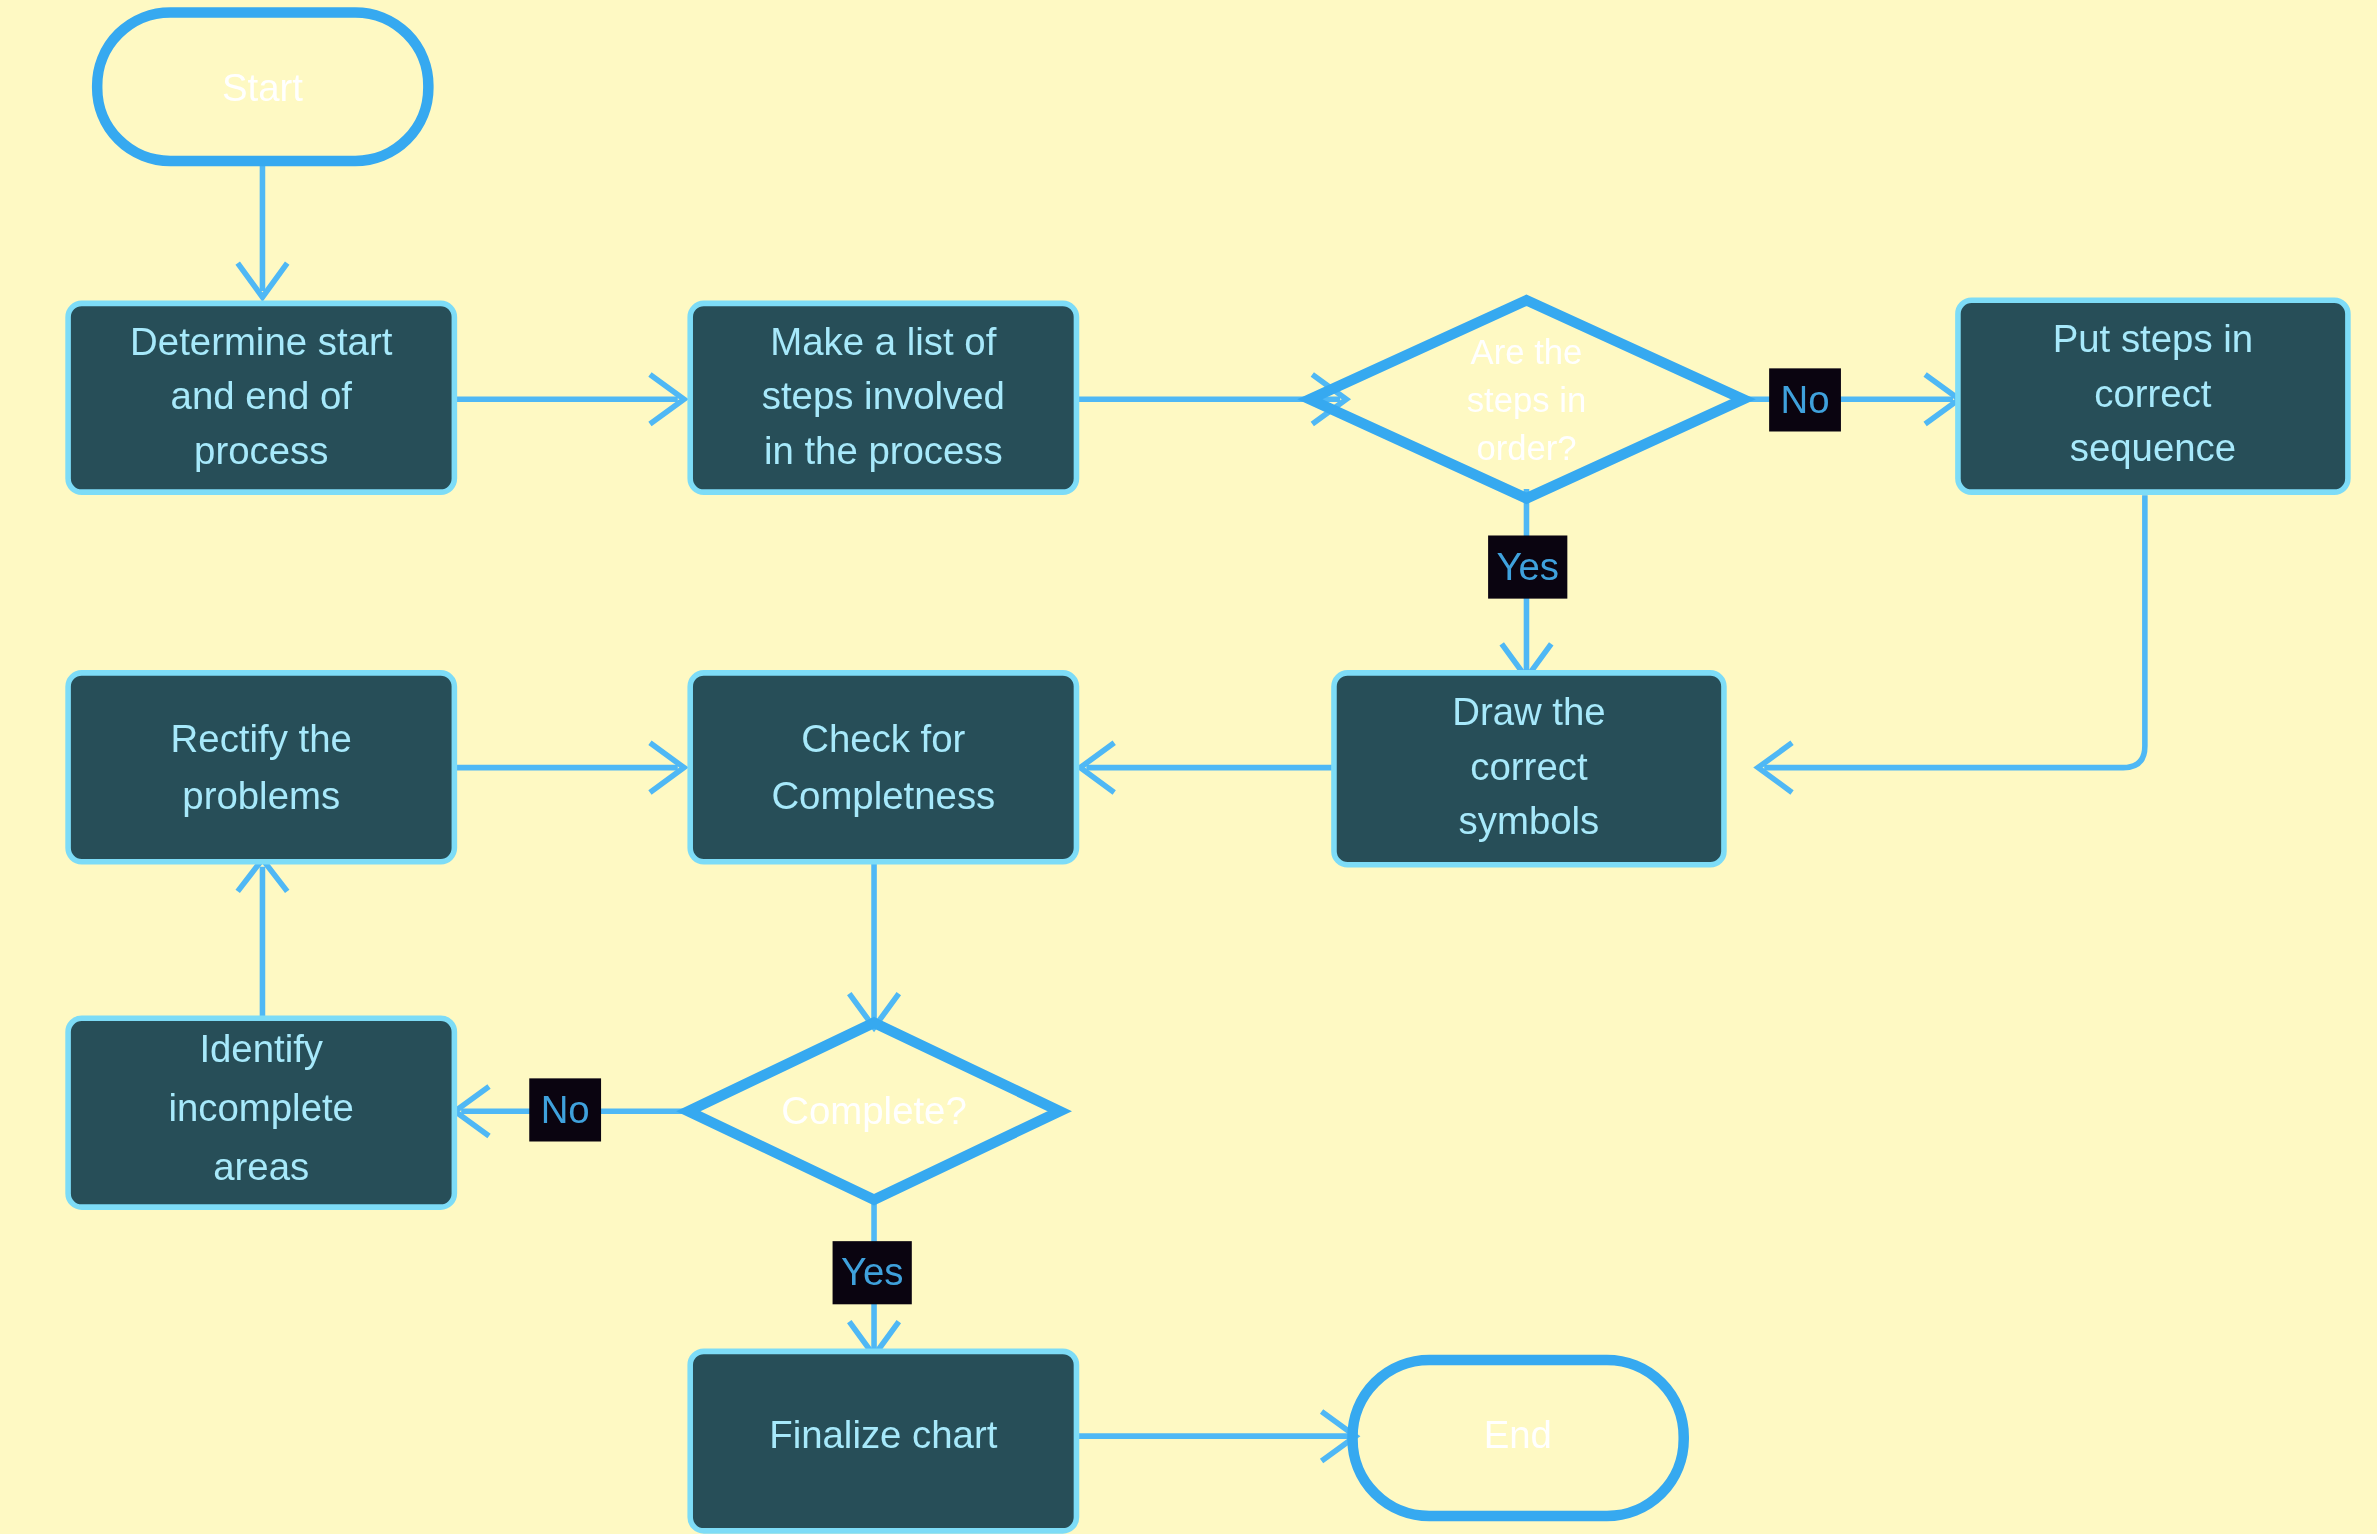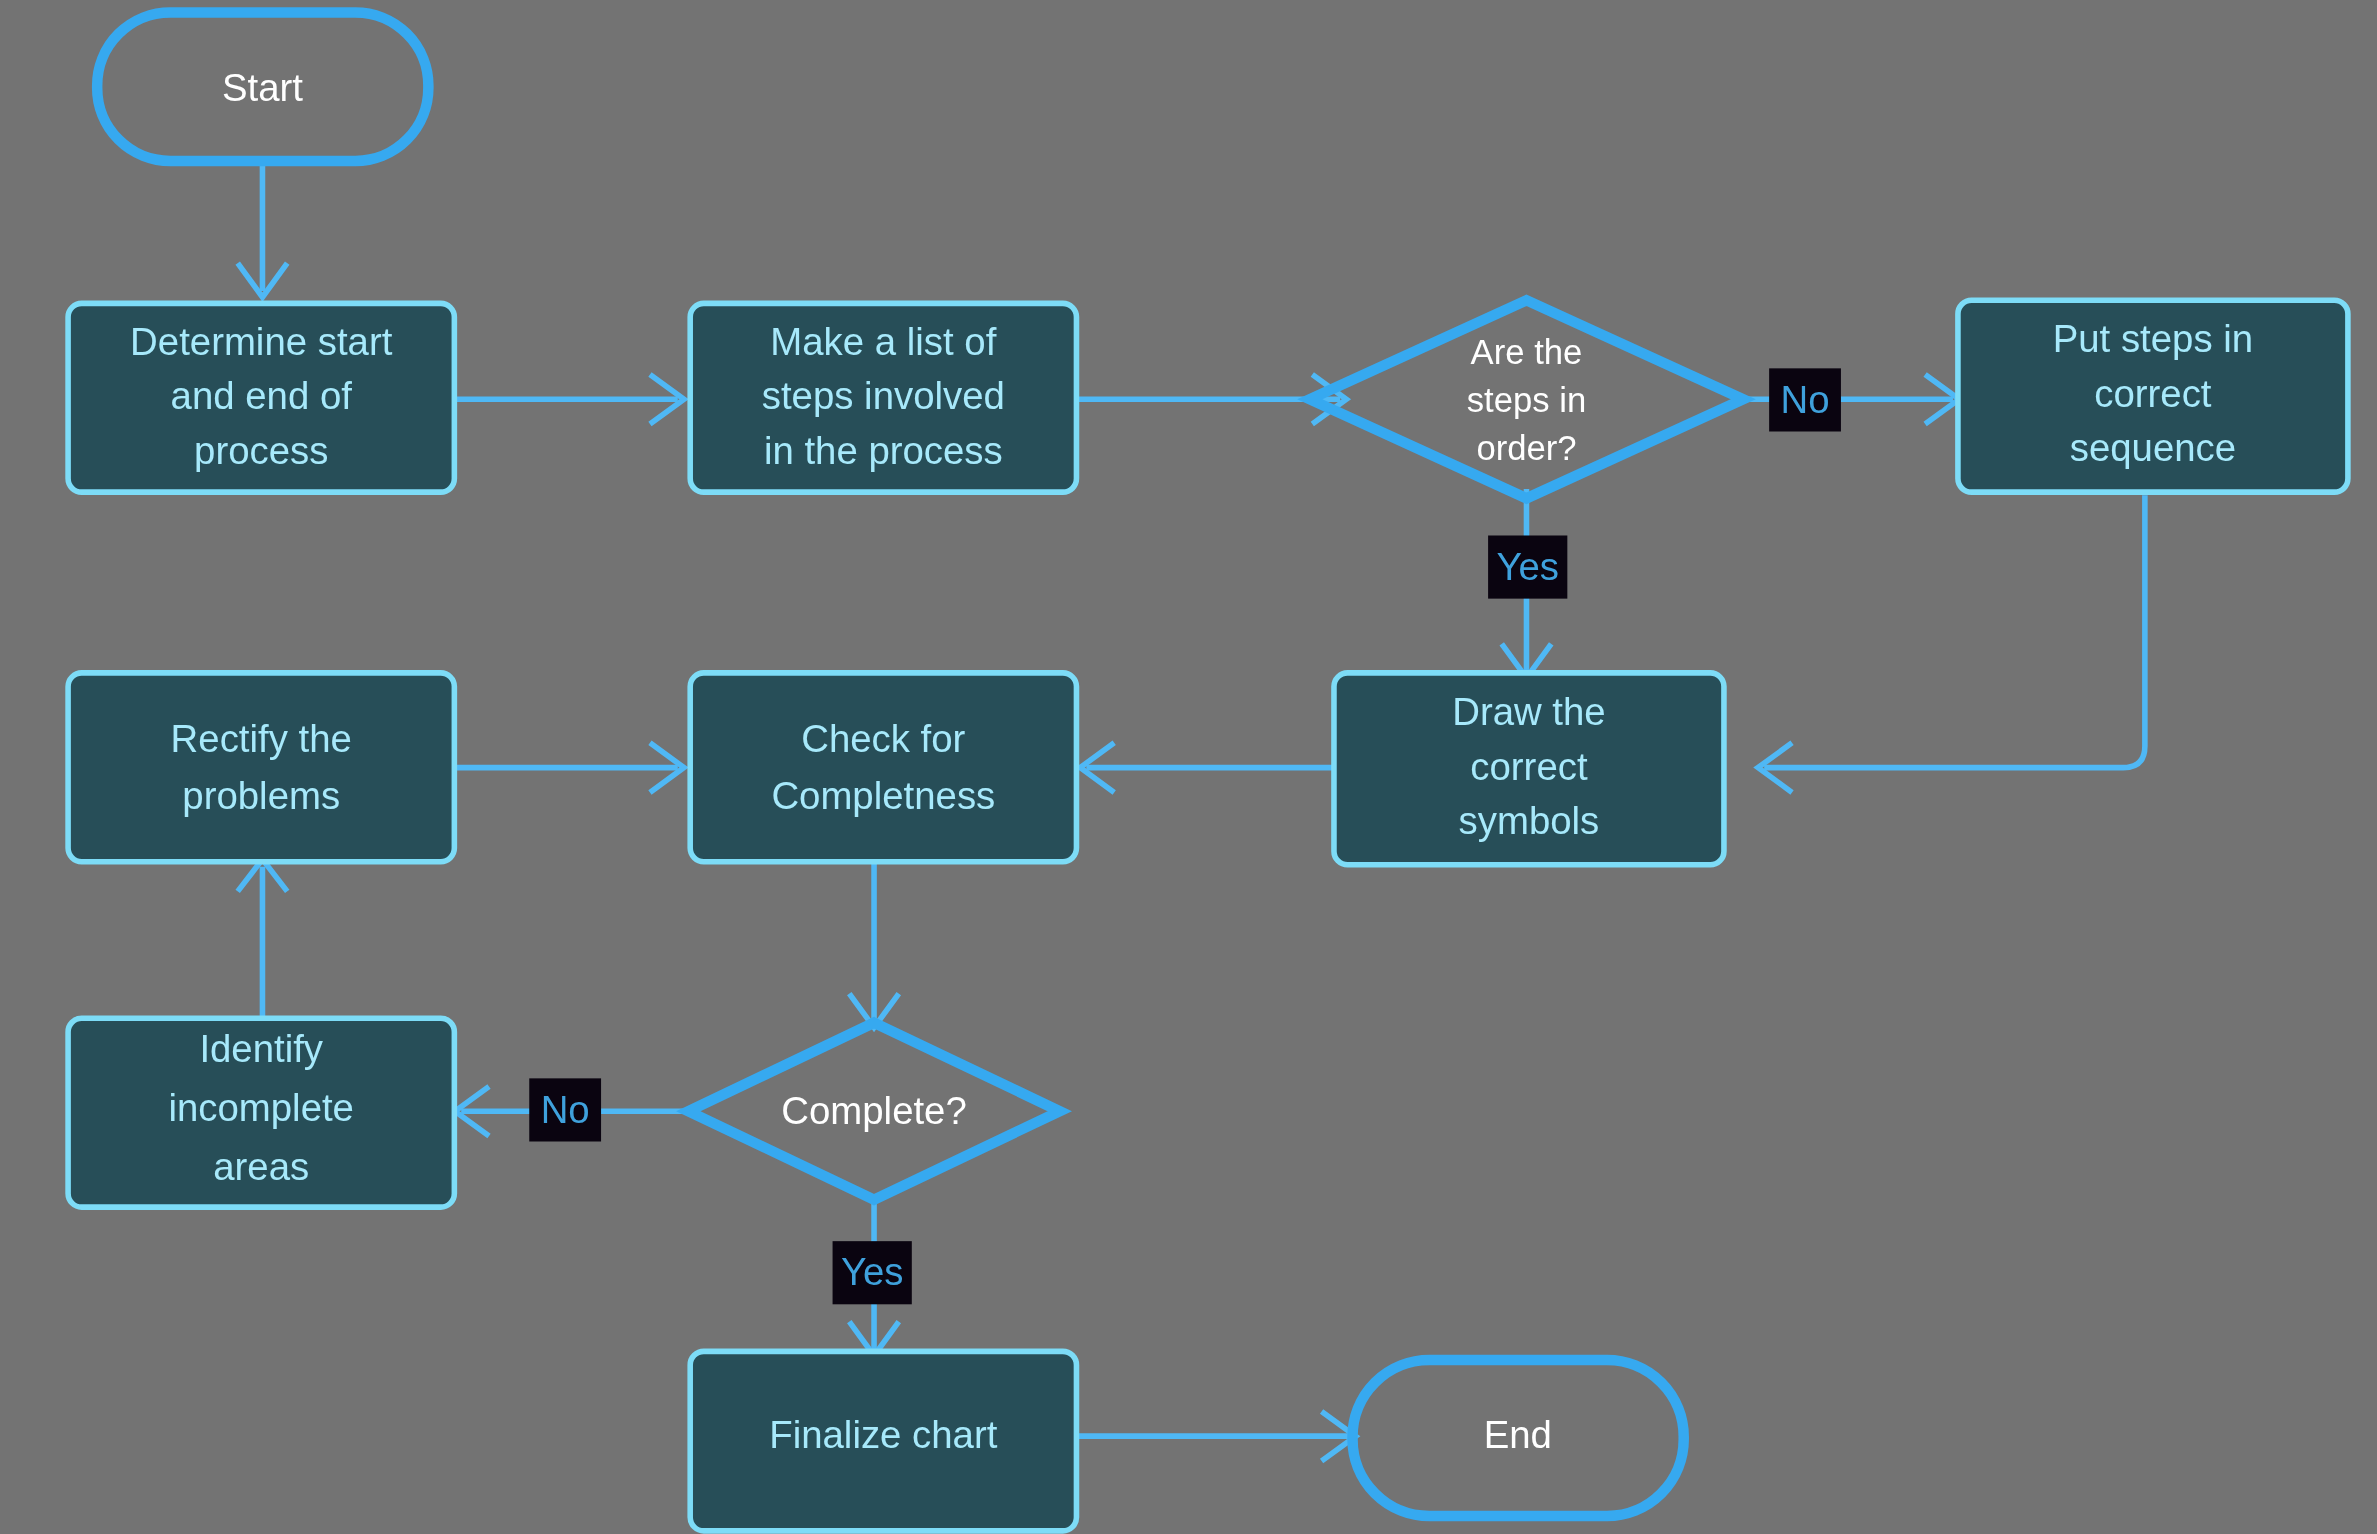--- a/index.html
+++ b/index.html
@@ -10,21 +10,21 @@
   body {
     width: 2377px;
     height: 1534px;
     overflow: hidden;
     font-family: "Liberation Sans", sans-serif;
   }
   #canvas {
     position: relative;
     width: 2377px;
     height: 1534px;
-    background: #737373;
+    background: #fef9c3;
   }
   svg.layer {
     position: absolute;
     top: 0;
     left: 0;
     width: 2377px;
     height: 1534px;
   }
   .node-shape {
     fill: #274e58;

